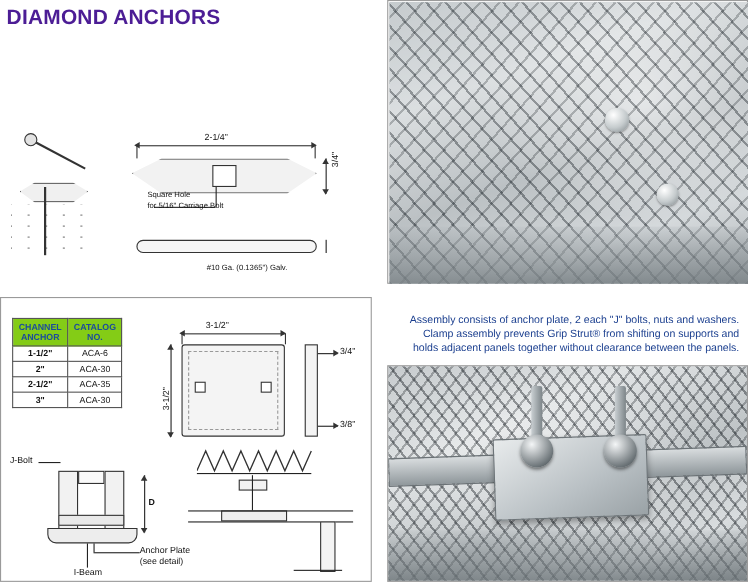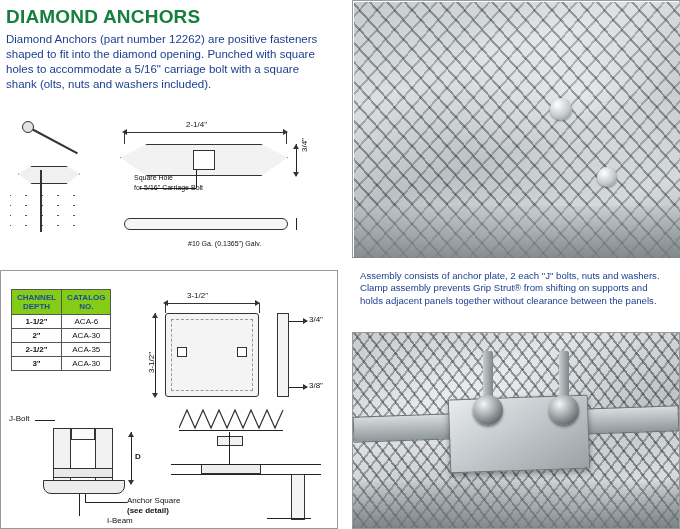--- a/index.html
+++ b/index.html
@@ -18,21 +18,21 @@
   
   .panel { position: absolute; background: #ffffff; }
 
   #panel-tl { left: 0;    top: 0;   width: 338px; height: 260px; }
   #panel-tr { left: 352px; top: 0;   width: 328px; height: 258px; border: 1px solid #9a9a9a; }
   #panel-bl { left: 0;    top: 270px; width: 338px; height: 259px; border: 1px solid #9a9a9a; }
   #panel-br { left: 352px; top: 270px; width: 328px; height: 259px; }
 
   
   .h-title {
-    color: #15803d;
+    color: #4c1d95;
     font-weight: bold;
     font-size: 19px;
     letter-spacing: .2px;
     margin: 6px 0 4px 6px;
   }
   .body-text {
     color: #1b3f8f;
     font-size: 11.5px;
     line-height: 15px;
     margin: 0 6px 0 6px;
@@ -41,21 +41,22 @@
     color: #1b4b9c;
     font-weight: bold;
     font-size: 10.5px;
     letter-spacing: .3px;
     margin: 6px 0 5px 8px;
   }
   .sub-text {
     color: #1b3f8f;
     font-size: 9.6px;
     line-height: 12.4px;
-    margin: 0 8px;
+    margin: 16px 8px;
+    text-align: right;
   }
 
   
   .lbl {
     position: absolute;
     font-size: 8px;
     color: #111;
     white-space: nowrap;
   }
   .lbl.sm { font-size: 7px; }
@@ -179,21 +180,20 @@
     box-shadow: 0 1px 2px rgba(0,0,0,.4);
   }
 </style>
 </head>
 <body>
 
 <div class="page">
 
   <div class="panel" id="panel-tl">
     <div class="h-title">DIAMOND ANCHORS</div>
-    <div class="body-text">Diamond Anchors (part number 12262) are positive fasteners shaped to fit into the diamond opening. Punched with square holes to accommodate a 5/16" carriage bolt with a square shank (olts, nuts and washers included).</div>
 
     <div id="tl-draw">
 
       <div class="lbl" style="left:20px;top:0px;"></div>
       <div style="position:absolute;left:28px;top:8px;width:56px;height:2px;background:#333;transform:rotate(28deg);transform-origin:left center;"></div>
       <div style="position:absolute;left:22px;top:3px;width:12px;height:12px;border-radius:50%;background:#e3e3e3;border:1px solid #333;"></div>
 
       <div style="position:absolute;left:18px;top:48px;width:62px;height:18px;background:#f0f0f0;border:1px solid #333;clip-path:polygon(0 45%,22% 0,78% 0,100% 45%,78% 100%,22% 100%);"></div>
       <div class="mesh" style="position:absolute;left:10px;top:68px;width:78px;height:46px;border:0;"></div>
       <div style="position:absolute;left:40px;top:52px;width:2px;height:62px;background:#333;"></div>
@@ -234,21 +234,21 @@
     </div>
   </div>
 
   <div class="panel" id="panel-bl">
 
     <table class="spec">
       <thead>
         <tr>
           <th>
             <span>CHANNEL</span><br>
-            <span>DEPTH</span>
+            <span>ANCHOR</span>
           </th>
           <th>
             <span>CATALOG</span><br>
             <span>NO.</span>
           </th>
         </tr>
       </thead>
       <tbody>
         <tr>
           <td class="first">1-1/2"</td>
@@ -309,25 +309,25 @@
       <div style="position:absolute;left:34px;top:74px;width:82px;height:14px;border:1px solid #333;background:#ededed;border-radius:0 0 8px 8px;"></div>
       <div style="position:absolute;left:62px;top:22px;width:24px;height:12px;border:1px solid #333;background:#fafafa;"></div>
 
       <div class="vline" style="left:122px;top:26px;height:52px;"></div>
       <div class="arrU" style="left:119px;top:26px;"></div>
       <div class="arrD" style="left:119px;top:74px;"></div>
       <div class="lbl b" style="left:126px;top:46px;">D</div>
 
       <div class="hline" style="left:76px;top:96px;width:42px;"></div>
       <div class="vline" style="left:76px;top:88px;height:8px;"></div>
-      <div class="lbl" style="left:118px;top:90px;">Anchor Square</div>
-      <div class="lbl" style="left:118px;top:100px;font-weight:bold;">(see detail)</div>
+      <div class="lbl" style="left:118px;top:90px;">Anchor Plate</div>
+      <div class="lbl" style="left:118px;top:100px;">(see detail)</div>
 
       <div class="vline" style="left:70px;top:88px;height:22px;"></div>
-      <div class="lbl" style="left:58px;top:110px;margin-left:40px;">I-Beam</div>
+      <div class="lbl" style="left:58px;top:110px;">I-Beam</div>
     </div>
 
     <div style="position:absolute;left:170px;top:135px;width:160px;height:118px;">
 
       <svg width="108" height="26" style="position:absolute;left:8px;top:0px;">
         <polyline points="0,22 8,4 16,22 24,4 32,22 40,4 48,22 56,4 64,22 72,4 80,22 88,4 96,22 104,4" fill="none" stroke="#333" stroke-width="1.2"></polyline>
       </svg>
       <div class="hline" style="left:8px;top:24px;width:104px;"></div>
 
       <div style="position:absolute;left:46px;top:30px;width:26px;height:10px;border:1px solid #333;background:#f2f2f2;"></div>

